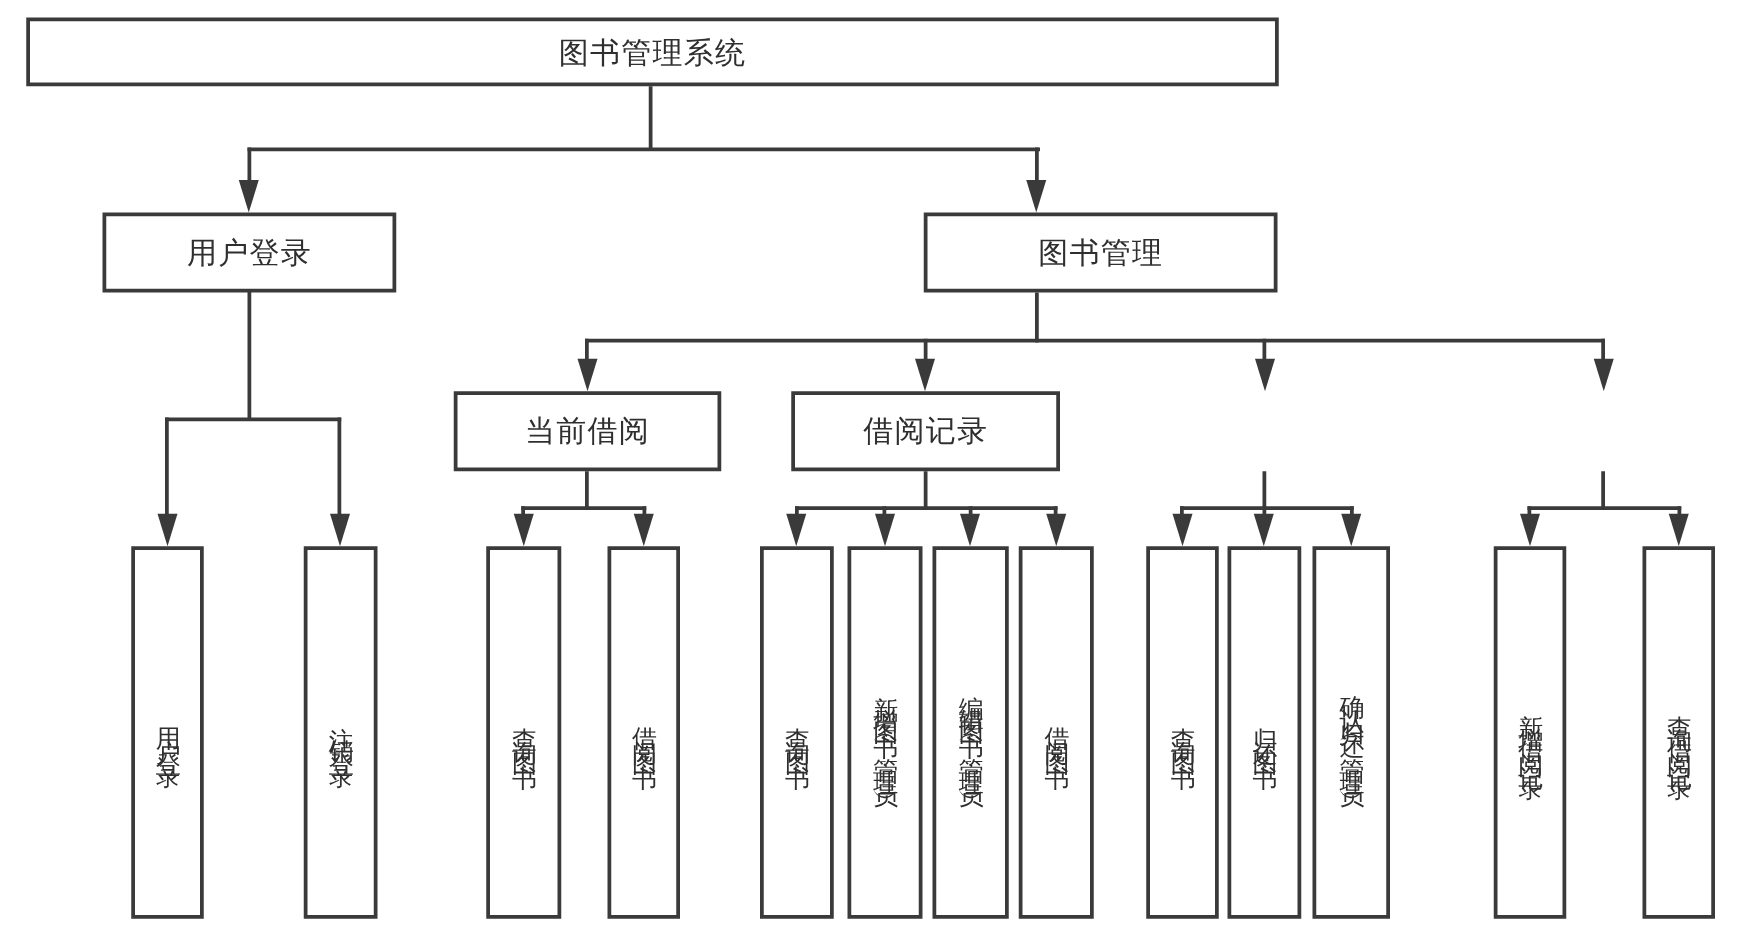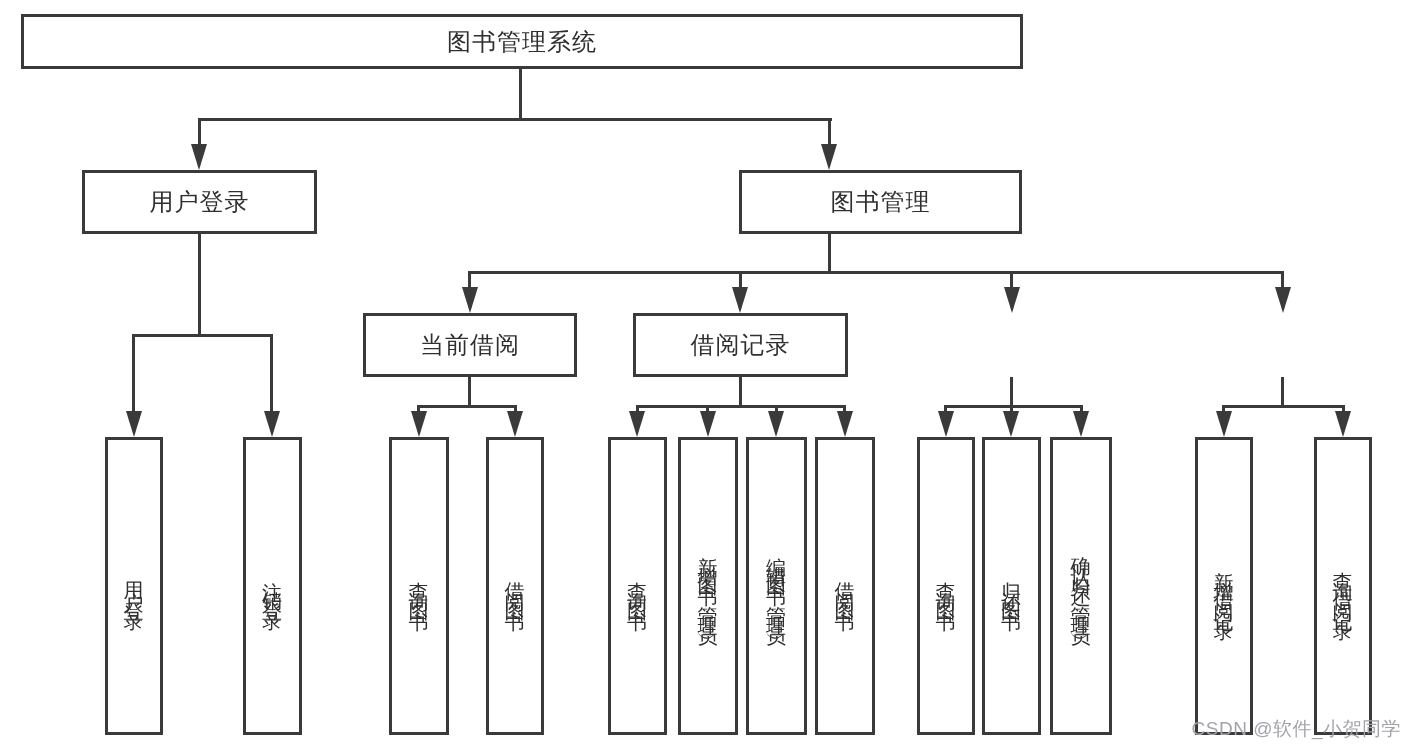--- a/index.html
+++ b/index.html
@@ -151,15 +151,14 @@
   <div class="vl" style="left:1080px;top:405px;height:12px;"></div>
   <div class="ar" style="left:1073px;top:411px;"></div>
 
   <div class="vl" style="left:1281px;top:377px;height:31px;"></div>
   <div class="hl" style="left:1222px;top:405px;width:123px;"></div>
   <div class="vl" style="left:1222px;top:405px;height:12px;"></div>
   <div class="ar" style="left:1216px;top:411px;"></div>
   <div class="vl" style="left:1342px;top:405px;height:12px;"></div>
   <div class="ar" style="left:1335px;top:411px;"></div>
 
-  <div class="wm" style="right:4px;top:716px;">CSDN @软件_小贺同学</div>
 
 </div>
 
 </body></html>

